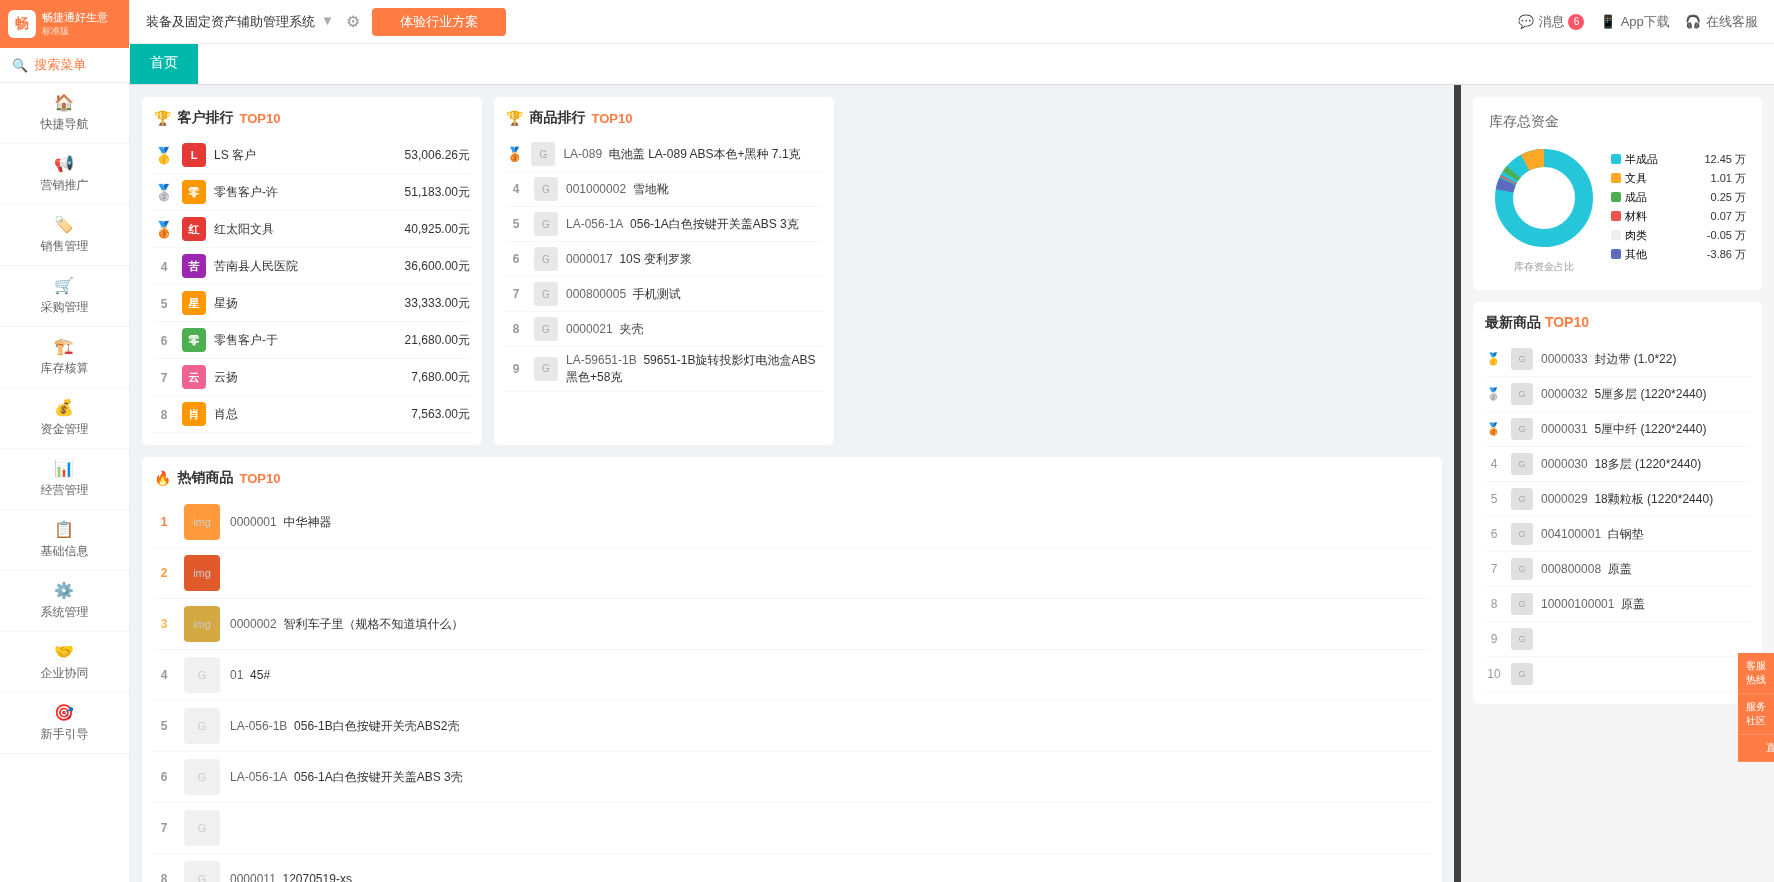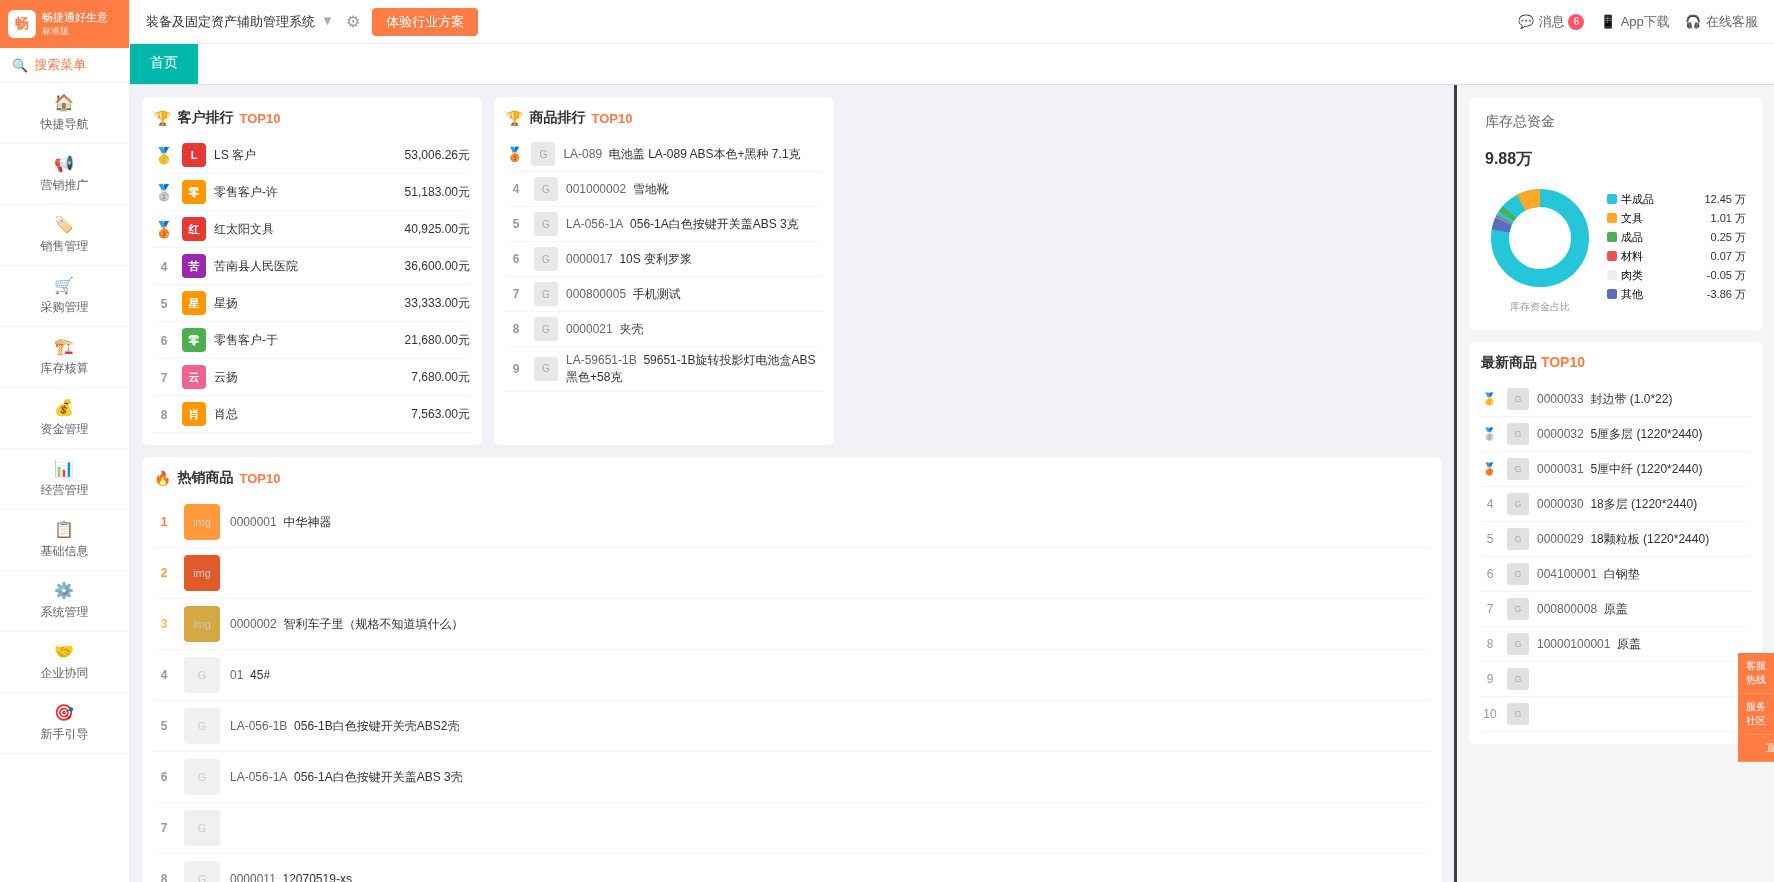--- a/index.html
+++ b/index.html
@@ -88,21 +88,21 @@
     }
     .gear-btn {
       color: #999;
       cursor: pointer;
       font-size: 16px;
     }
     .trial-btn {
       background: #ff7d45;
       color: #fff;
       border: none;
-      padding: 5px 14px;
+      padding: 5px 28px;
       border-radius: 4px;
       cursor: pointer;
       font-size: 13px;
     }
     .topbar-right {
       margin-left: auto;
       display: flex;
       align-items: center;
       gap: 16px;
       color: #666;
@@ -260,21 +260,21 @@
       font-size: 11px;
     }
     .hot-goods-info { flex: 1; font-size: 12px; }
     .hot-goods-code { color: #666; }
     .hot-goods-name { color: #333; }
 
     
     .right-panel {
       width: 320px;
       background: #f5f5f5;
-      border-left: 3px solid #404040;
+      border-left: 7px solid #404040;
       overflow-y: auto;
       padding: 12px;
       display: flex;
       flex-direction: column;
       gap: 12px;
     }
 
     .inventory-card {
       background: #fff;
       border-radius: 6px;
@@ -659,23 +659,20 @@
     </div>
   </div>
           </div>
       </div>
     </div>
 
     <div class="right-panel">
 
       <div class="inventory-card">
         <div class="inventory-title">库存总资金</div>
-        <div class="inventory-amount">
-          <span id="inv-amount">9.88</span><span>万</span>
-        </div>
         <div class="donut-container">
           <div>
             <svg class="donut-svg" width="110" height="110" viewBox="0 0 110 110">
 
               <circle cx="55" cy="55" r="40" fill="none" stroke="#26c6da" stroke-width="18" stroke-dasharray="251.3" stroke-dashoffset="0" transform="rotate(-90 55 55)"></circle>
               <circle cx="55" cy="55" r="40" fill="none" stroke="#ffa726" stroke-width="18" stroke-dasharray="20 231.3" stroke-dashoffset="-231.3" transform="rotate(-90 55 55)"></circle>
               <circle cx="55" cy="55" r="40" fill="none" stroke="#4caf50" stroke-width="18" stroke-dasharray="5 246.3" stroke-dashoffset="-211.3" transform="rotate(-90 55 55)"></circle>
               <circle cx="55" cy="55" r="40" fill="none" stroke="#ef5350" stroke-width="18" stroke-dasharray="1.4 249.9" stroke-dashoffset="-206.3" transform="rotate(-90 55 55)"></circle>
               <circle cx="55" cy="55" r="40" fill="none" stroke="#5c6bc0" stroke-width="18" stroke-dasharray="10 241.3" stroke-dashoffset="-195.3" transform="rotate(-90 55 55)"></circle>
 

